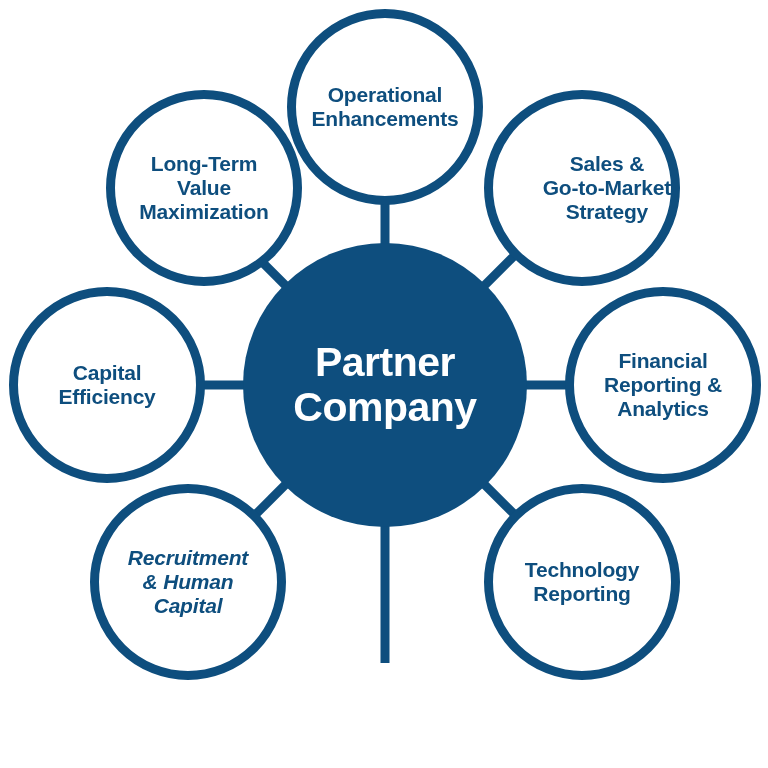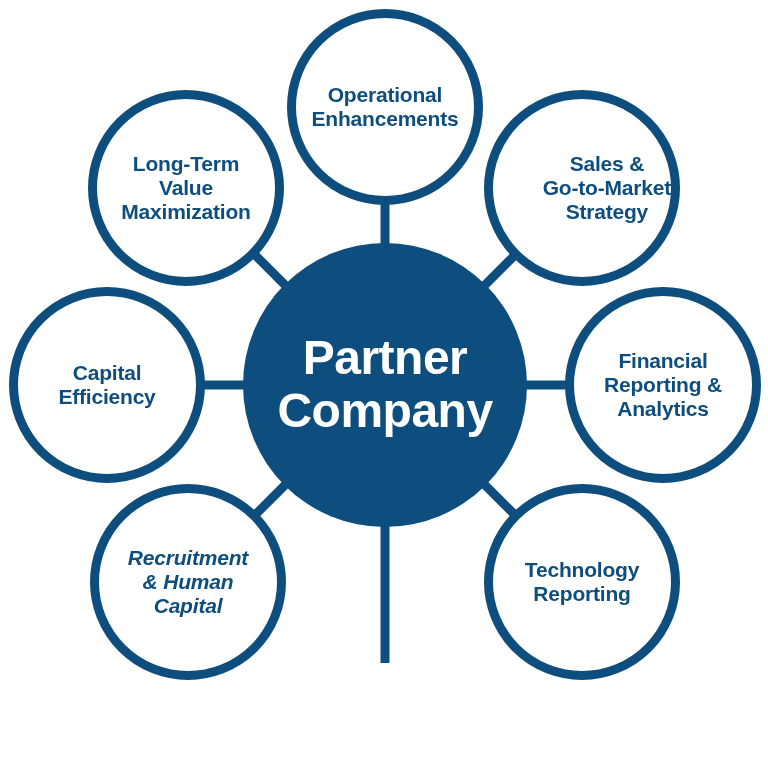--- a/index.html
+++ b/index.html
@@ -61,34 +61,34 @@
     background: var(--primary);
     display: flex;
     align-items: center;
     justify-content: center;
     text-align: center;
   }
   .center-label {
     display: block;
     white-space: pre-line;
     font-weight: 700;
-    font-size: 48px;
+    font-size: 41px;
     line-height: 1.1;
     color: var(--center-text);
     letter-spacing: -0.5px;
   }
   
   .pos-top          { left: 287px; top:   9px; }
   .pos-top-right    { left: 484px; top:  90px; justify-content: flex-end; }
   .pos-right        { left: 565px; top: 287px; }
   .pos-bottom-right { left: 484px; top: 484px; }
   .pos-bottom       { left: 287px; top: 565px; }
   .pos-bottom-left  { left:  90px; top: 484px; font-style: italic; }
   .pos-left         { left:   9px; top: 287px; }
-  .pos-top-left     { left:  88px; top:  90px; }
+  .pos-top-left     { left:  106px; top:  90px; }
 </style>
 </head>
 <body>
 
 <div class="canvas">
 
   <svg class="connector-layer" viewBox="0 0 768 768" xmlns="http://www.w3.org/2000/svg">
     <line class="connector" x1="385" y1="385" x2="385" y2="107"></line>
     <line class="connector" x1="385" y1="385" x2="582" y2="188"></line>
     <line class="connector" x1="385" y1="385" x2="663" y2="385"></line>

